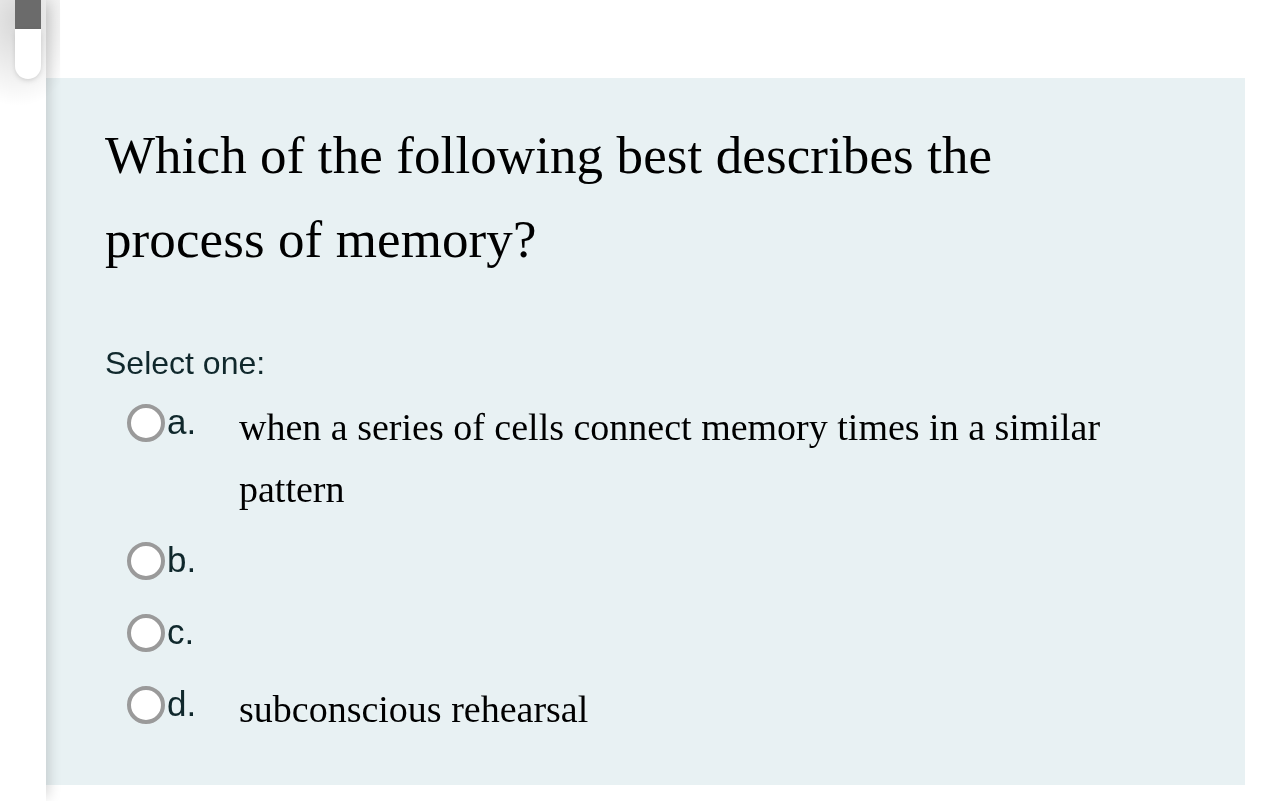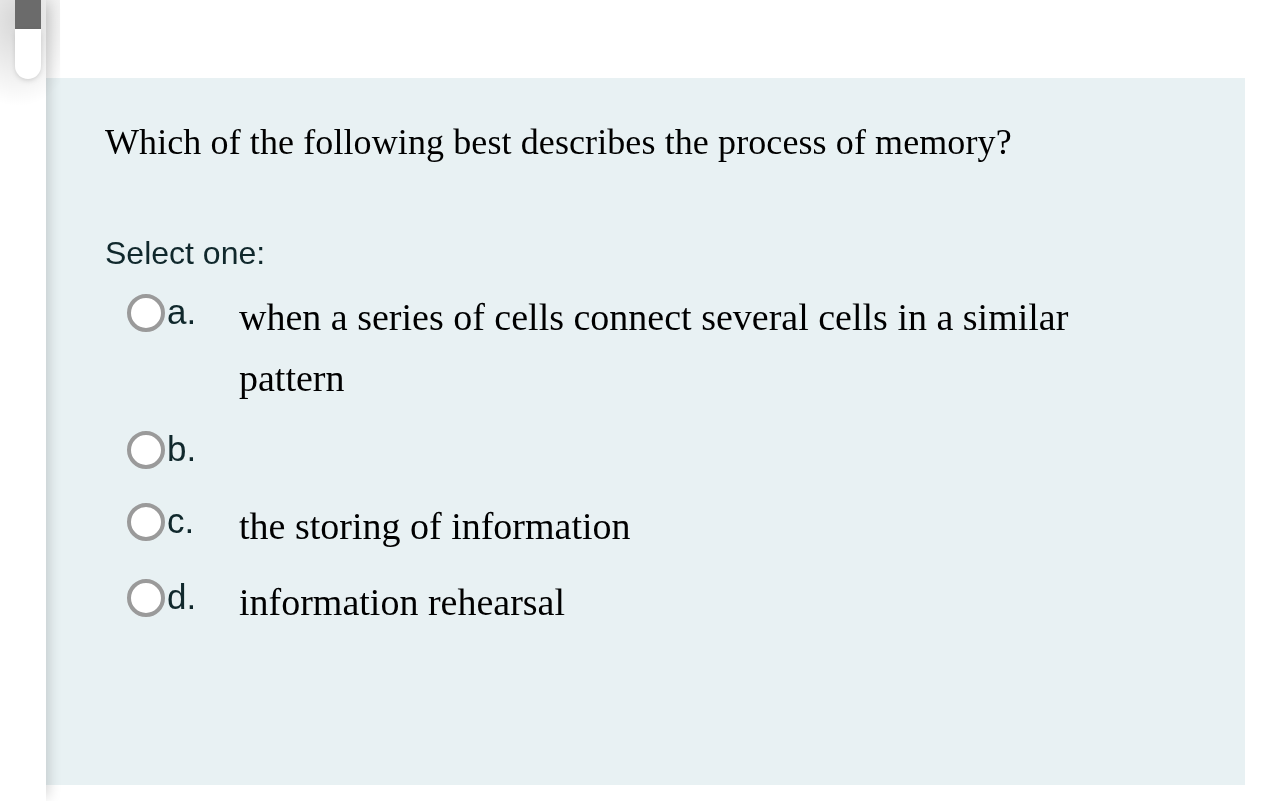--- a/index.html
+++ b/index.html
@@ -83,21 +83,21 @@
     height: 707px;
     background: #e8f1f3;
     box-sizing: border-box;
     padding: 36px 40px 0 60px;
     z-index: 2;
   }
 
   
   #question-text {
     font-family: "Liberation Serif", serif;
-    font-size: 36px;
+    font-size: 53px;
     line-height: 1.58;
     color: #000000;
     max-width: 950px;
     margin: 0;
     font-weight: 400;
     letter-spacing: 0.1px;
   }
 
   
   #select-one-label {
@@ -170,44 +170,43 @@
 
     <p id="select-one-label">Select one:</p>
 
     <ul id="answer-list">
 
       <li class="answer-row">
         <span class="radio-cell">
           <span class="radio-mark"></span>
         </span>
         <span class="letter-cell">a.</span>
-        <span class="answer-text">when a series of cells connect several cells in a similar pattern</span>
+        <span class="answer-text">when a series of cells connect memory times in a similar pattern</span>
       </li>
 
       <li class="answer-row">
         <span class="radio-cell">
           <span class="radio-mark"></span>
         </span>
         <span class="letter-cell">b.</span>
       </li>
 
       <li class="answer-row">
         <span class="radio-cell">
           <span class="radio-mark"></span>
         </span>
         <span class="letter-cell">c.</span>
-        <span class="answer-text">the storing of information</span>
       </li>
 
       <li class="answer-row">
         <span class="radio-cell">
           <span class="radio-mark"></span>
         </span>
         <span class="letter-cell">d.</span>
-        <span class="answer-text">information rehearsal</span>
+        <span class="answer-text">subconscious rehearsal</span>
       </li>
 
     </ul>
   </div>
 
   <div id="scroll-gutter"></div>
   <div id="scroll-shade"></div>
   <div id="scrollbar-track">
     <div id="scrollbar-thumb-top"></div>
     <div id="scrollbar-thumb-body"></div>

